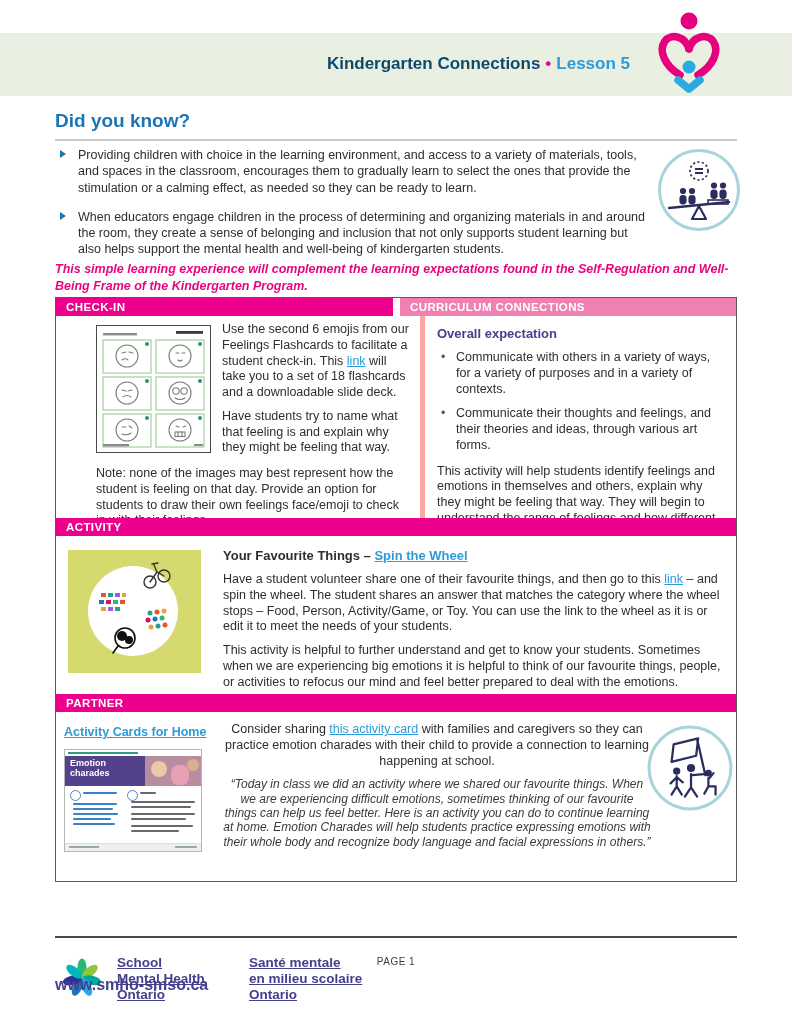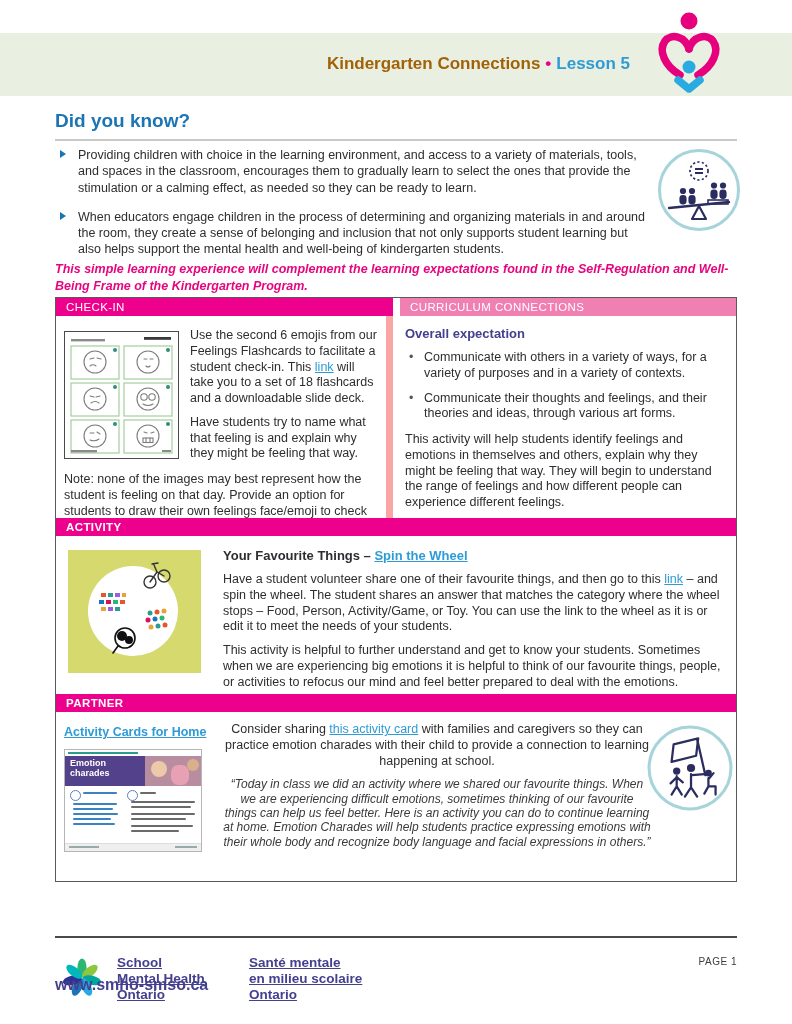--- a/index.html
+++ b/index.html
@@ -2,21 +2,21 @@
 <html><head>
 <meta charset="utf-8">
 <style>
   html,body{margin:0;padding:0;background:#fff;}
   .page{position:relative;width:792px;height:1024px;background:#fff;overflow:hidden;
         font-family:"Liberation Sans",sans-serif;color:#2e2e32;}
 
   
   .band{position:absolute;left:0;top:33px;width:792px;height:63px;background:#e9efe1;}
   .hdr-text{position:absolute;top:54px;right:162px;font-size:17px;font-weight:bold;white-space:nowrap;}
-  .hdr-title{color:#a16207;}
+  .hdr-title{color:#0c4a6e;}
   .hdr-sep{color:#ec008c;padding:0 5px;}
   .hdr-lesson{color:#2e9bd6;}
   .logo-heart{position:absolute;left:650px;top:11px;width:78px;height:86px;}
 
   
   .dyk-head{position:absolute;left:55px;top:110px;font-size:19px;font-weight:bold;color:#1b75b5;}
   .dyk-rule{position:absolute;left:55px;top:139px;width:682px;border-top:2px solid #c9c9c9;}
   .dyk-bullets{position:absolute;left:55px;top:147px;width:592px;}
   .bullet{position:relative;padding-left:23px;font-size:12.5px;line-height:1.3;color:#2e2e32;margin-bottom:13px;}
   .tri{position:absolute;left:5px;top:3px;width:0;height:0;border-top:4.5px solid transparent;
@@ -24,29 +24,29 @@
   .circle-icon{position:absolute;}
 
   
   .intro{position:absolute;left:55px;top:261px;width:682px;font-size:12.5px;line-height:1.32;
          font-weight:bold;font-style:italic;color:#e5067f;}
 
   
   .tbl{position:absolute;left:55px;top:297px;width:682px;height:585px;border:1.5px solid #58595b;
        box-sizing:border-box;display:flex;flex-direction:column;background:#fff;}
   .thead{display:flex;height:18px;flex:0 0 18px;}
-  .th{box-sizing:border-box;color:#fff;font-weight:normal;font-size:11.5px;letter-spacing:.4px;
+  .th{box-sizing:border-box;color:#fff;font-weight:bold;font-size:11.5px;letter-spacing:.4px;
       padding:3px 0 0 10px;height:18px;}
   .th-left{width:337px;background:#ec008c;}
   .th-gap{width:7px;background:#fff;}
   .th-right{flex:1;background:#f07fb2;}
   .band-head{flex:0 0 18px;height:18px;background:#ec008c;color:#fff;font-weight:bold;
              font-size:11.5px;letter-spacing:.4px;padding:3px 0 0 10px;box-sizing:border-box;}
   .row1{display:flex;flex:0 0 202px;height:202px;overflow:hidden;}
-  .cell-l{width:337px;box-sizing:border-box;border-right:7px solid #fca5a5;padding:12px 8px 0 8px;overflow:hidden;}
+  .cell-l{width:337px;box-sizing:border-box;border-right:5px solid #fca5a5;padding:6px 8px 0 8px;overflow:hidden;margin-left:32px;}
   .cell-r{flex:1;box-sizing:border-box;padding:8px 12px 16px 12px;overflow:hidden;}
   .t{font-size:12.5px;line-height:1.26;color:#2e2e32;margin:0 0 8px 0;}
   .flashcards{float:left;width:115px;height:128px;margin:3px 11px 6px 0;}
   .note{clear:both;padding-top:2px;}
   .subhead{font-size:13px;font-weight:bold;color:#45408e;margin:2px 0 9px 0;}
   .dotline{position:relative;padding-left:19px;font-size:12.5px;line-height:1.26;margin-bottom:9px;}
   .dot{position:absolute;left:4px;top:0;color:#555;}
   a.lnk{color:#2e9bd6;text-decoration:underline;cursor:pointer;}
   a.lnk.b{font-weight:bold;}
 
@@ -82,21 +82,21 @@
   .tf1{position:absolute;left:4px;top:2px;width:30px;height:2px;background:#9aa;}
   .tf2{position:absolute;right:4px;top:2px;width:22px;height:2px;background:#9aa;}
 
   
   .foot-rule{position:absolute;left:55px;top:936px;width:682px;border-top:2px solid #4a4a4a;}
   .flower{position:absolute;left:56px;top:951px;width:52px;height:52px;}
   .org{position:absolute;top:955px;font-size:13.5px;font-weight:bold;color:#45408e;line-height:1.18;text-decoration:underline;}
   .org span{display:block;}
   .org-en{left:117px;}
   .org-fr{left:249px;}
-  .pageno{position:absolute;left:55px;top:956px;width:682px;text-align:right;font-size:10px;
+  .pageno{position:absolute;left:55px;top:956px;width:682px;text-align:center;font-size:10px;
           letter-spacing:.5px;color:#3c3c3c;}
   .website{position:absolute;left:55px;top:976px;width:682px;font-size:16px;
            font-weight:bold;color:#45408e;}
 </style>
 </head>
 <body>
 
 <div class="page">
 
   <div class="band"></div>

